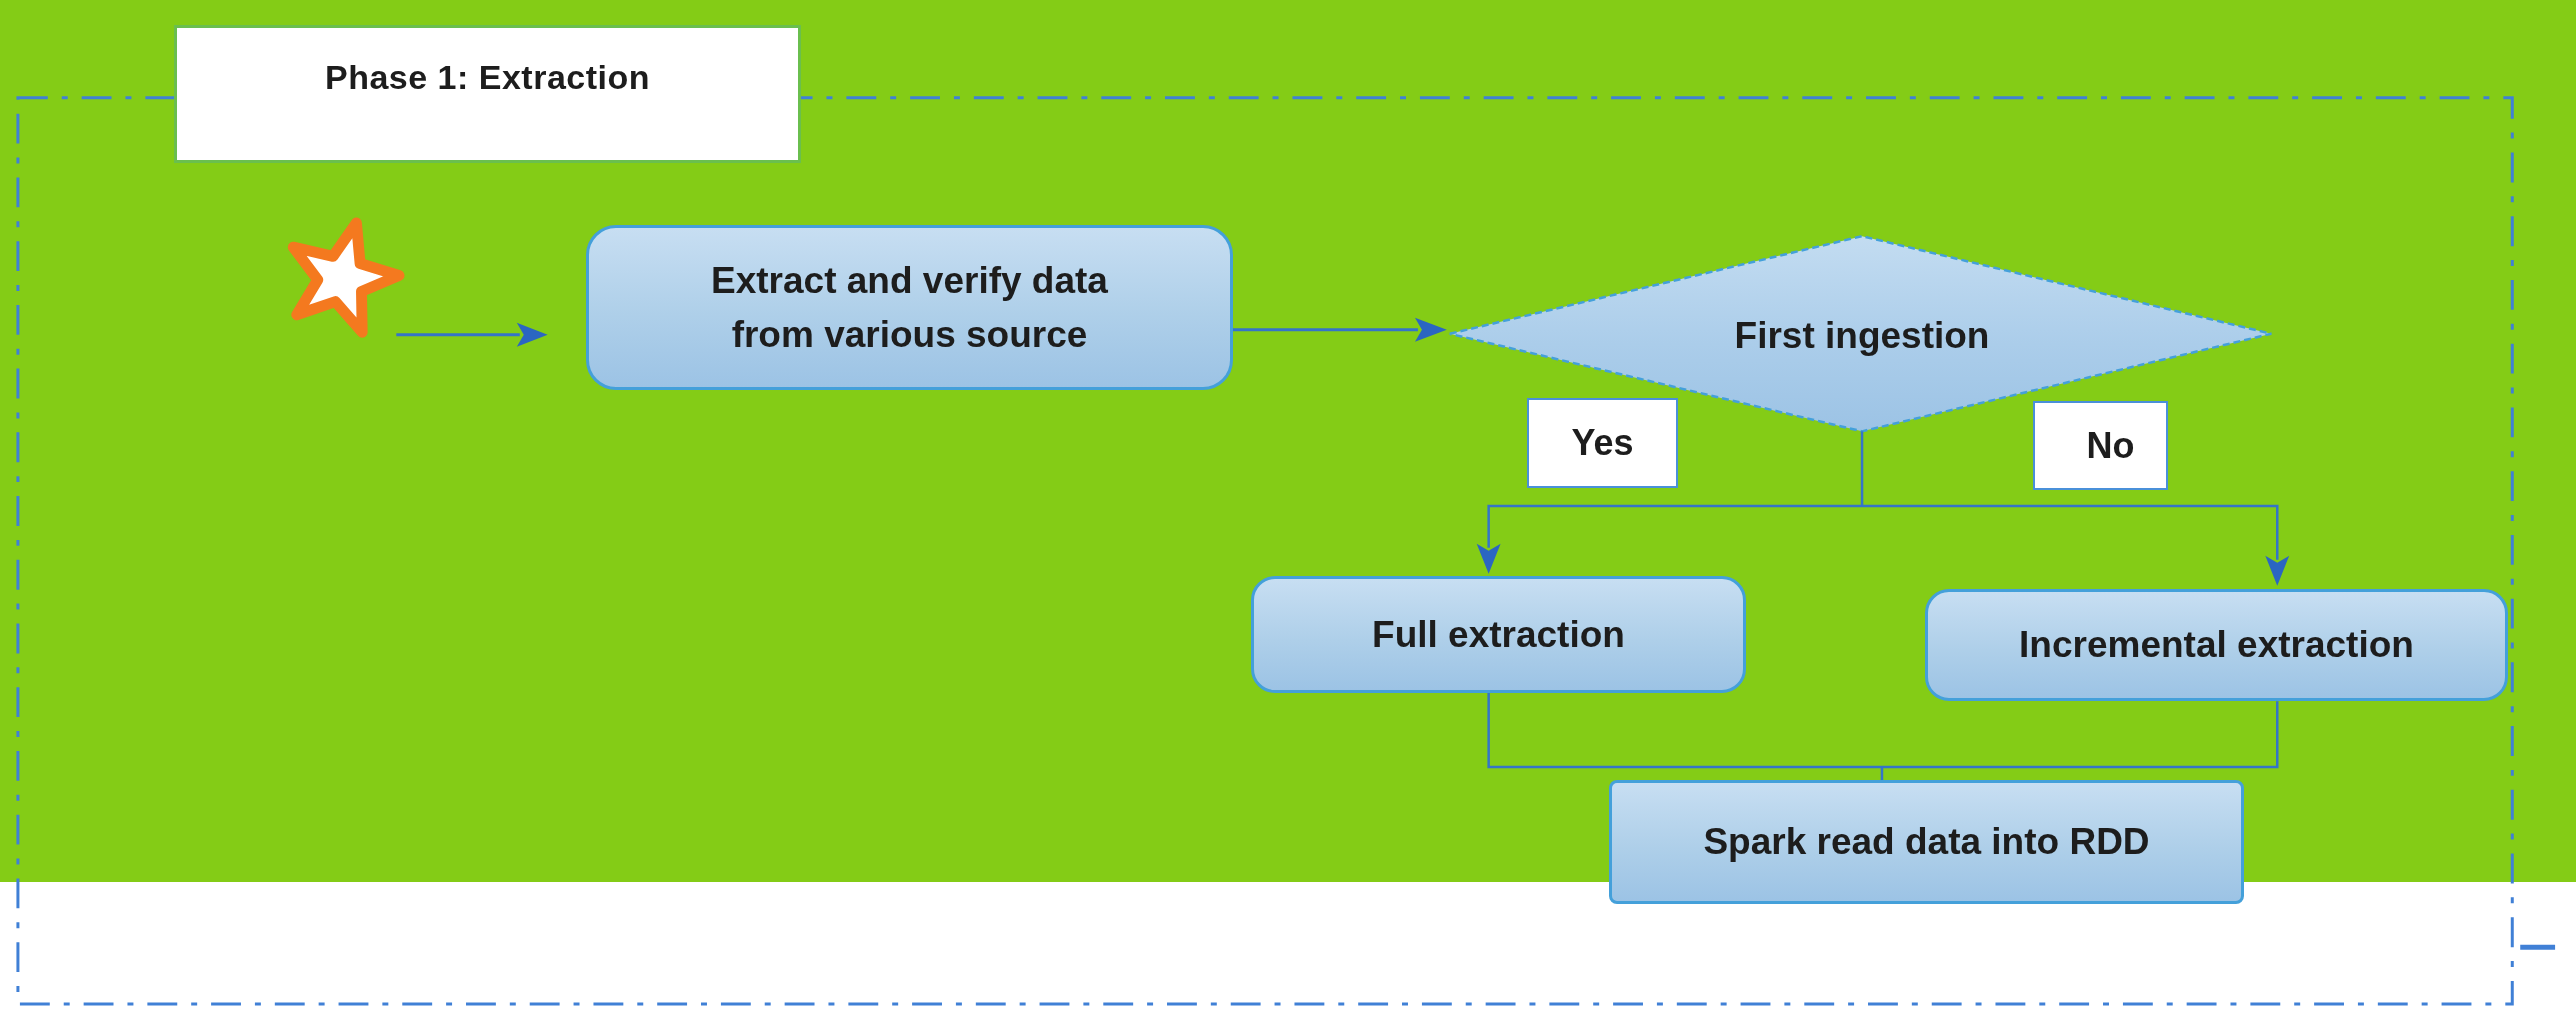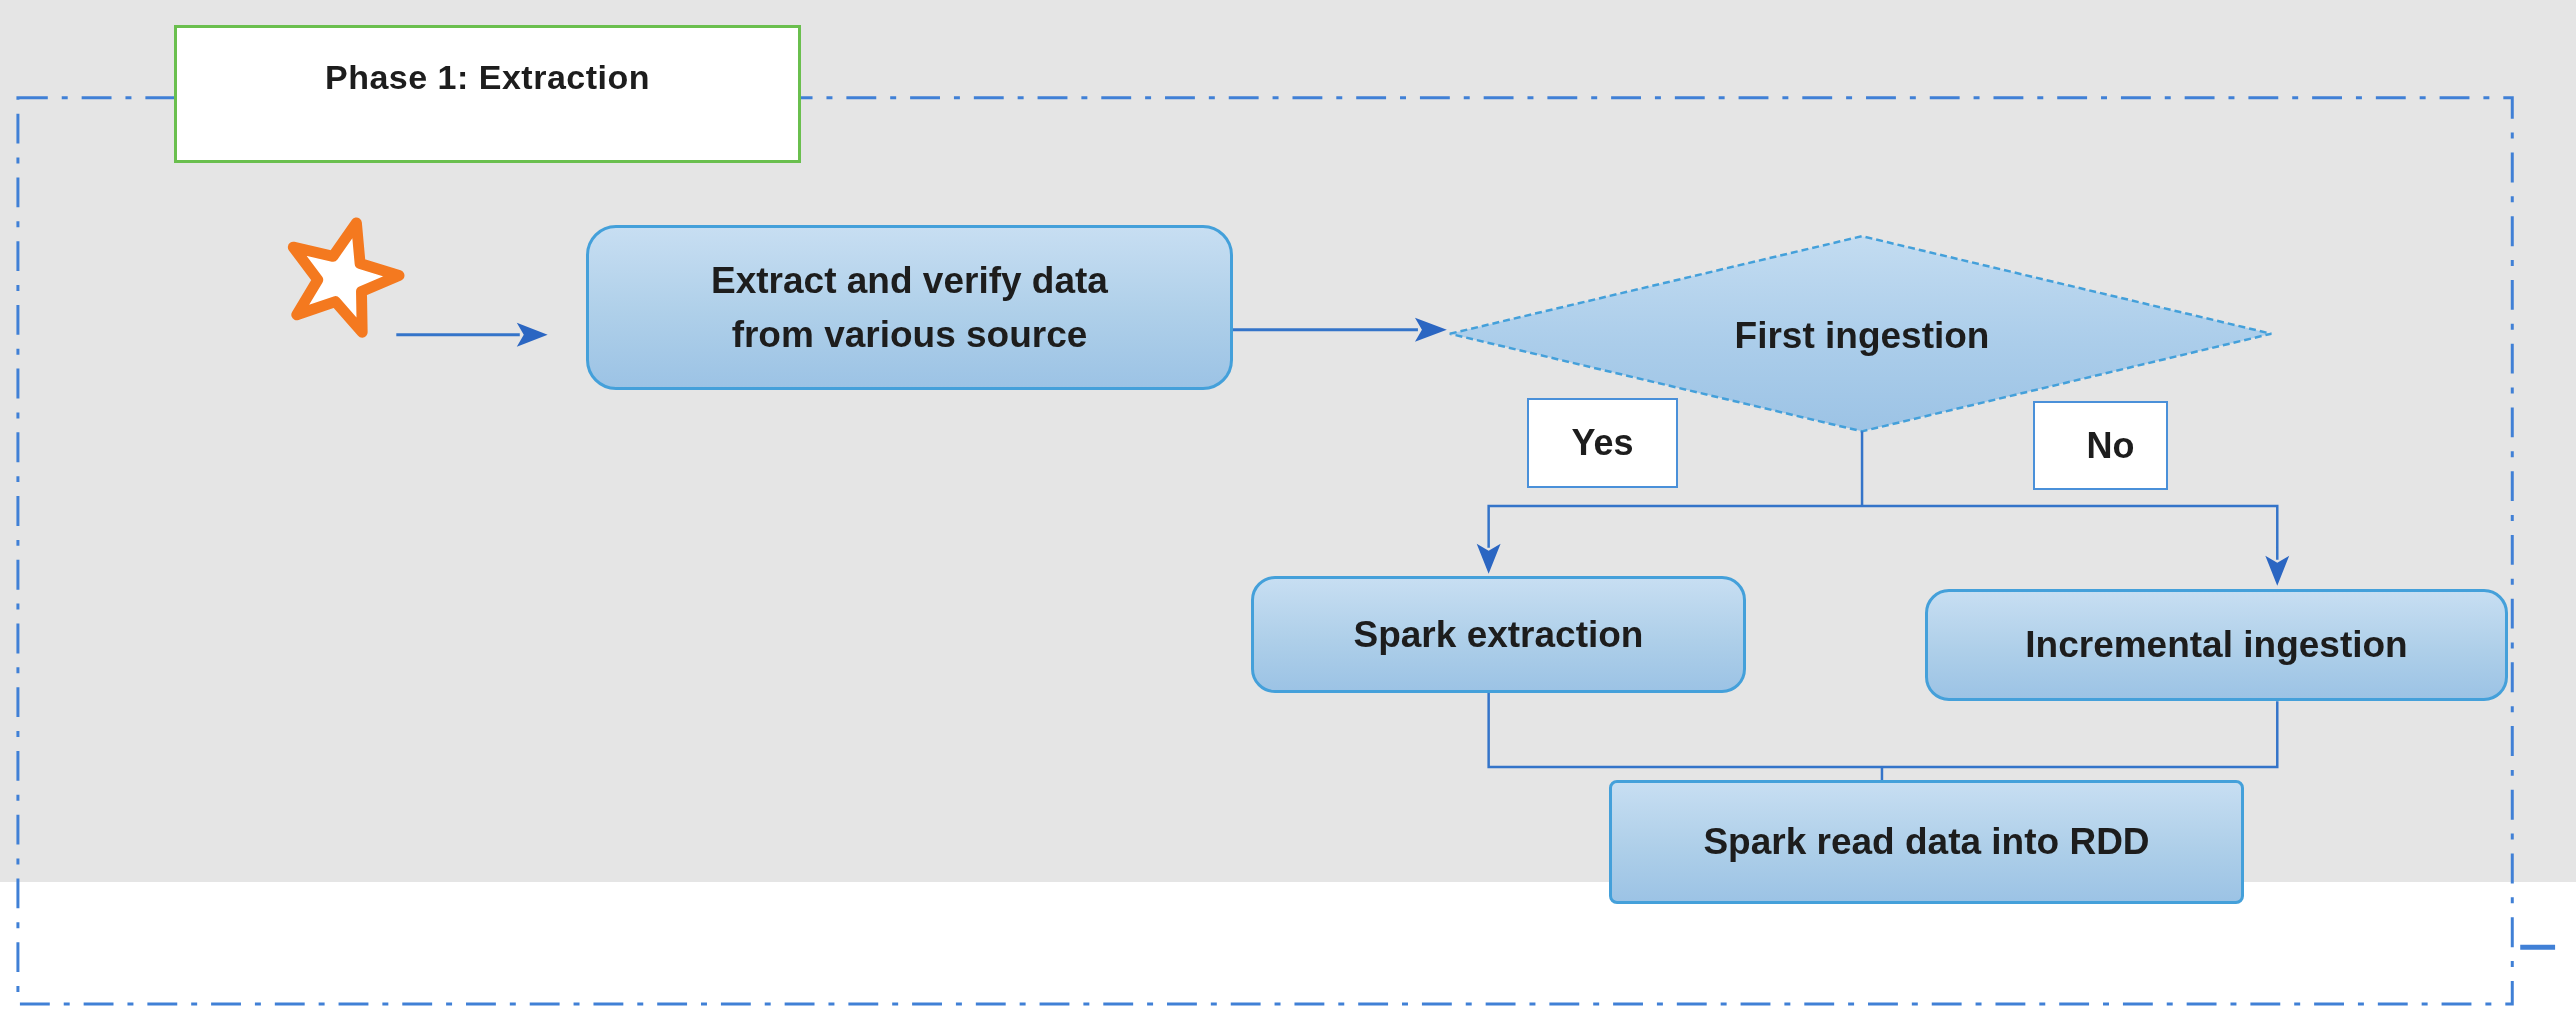--- a/index.html
+++ b/index.html
@@ -8,21 +8,21 @@
     background: #ffffff;
     width: 2576px;
     height: 1022px;
     overflow: hidden;
     font-family: "Liberation Sans", sans-serif;
   }
   .canvas {
     position: relative;
     width: 2576px;
     height: 882px;
-    background: #e5e5e5;
+    background: #84cc16;
   }
   svg.layer {
     position: absolute;
     left: 0; top: 0;
     width: 2576px;
     height: 1022px;
   }
   .outer-border {
     fill: none;
     stroke: var(--dash-border, #4080d6);
@@ -199,18 +199,18 @@
   </div>
 
   <div class="node extract">Extract and verify data
 from various source</div>
 
   <div class="diamond-label">First ingestion</div>
 
   <div class="tag yes">Yes</div>
   <div class="tag no">No</div>
 
-  <div class="node full">Spark extraction</div>
-  <div class="node incr">Incremental ingestion</div>
+  <div class="node full">Full extraction</div>
+  <div class="node incr">Incremental extraction</div>
   <div class="node rdd">Spark read data into RDD</div>
 
 </div>
 
 
 </body></html>

